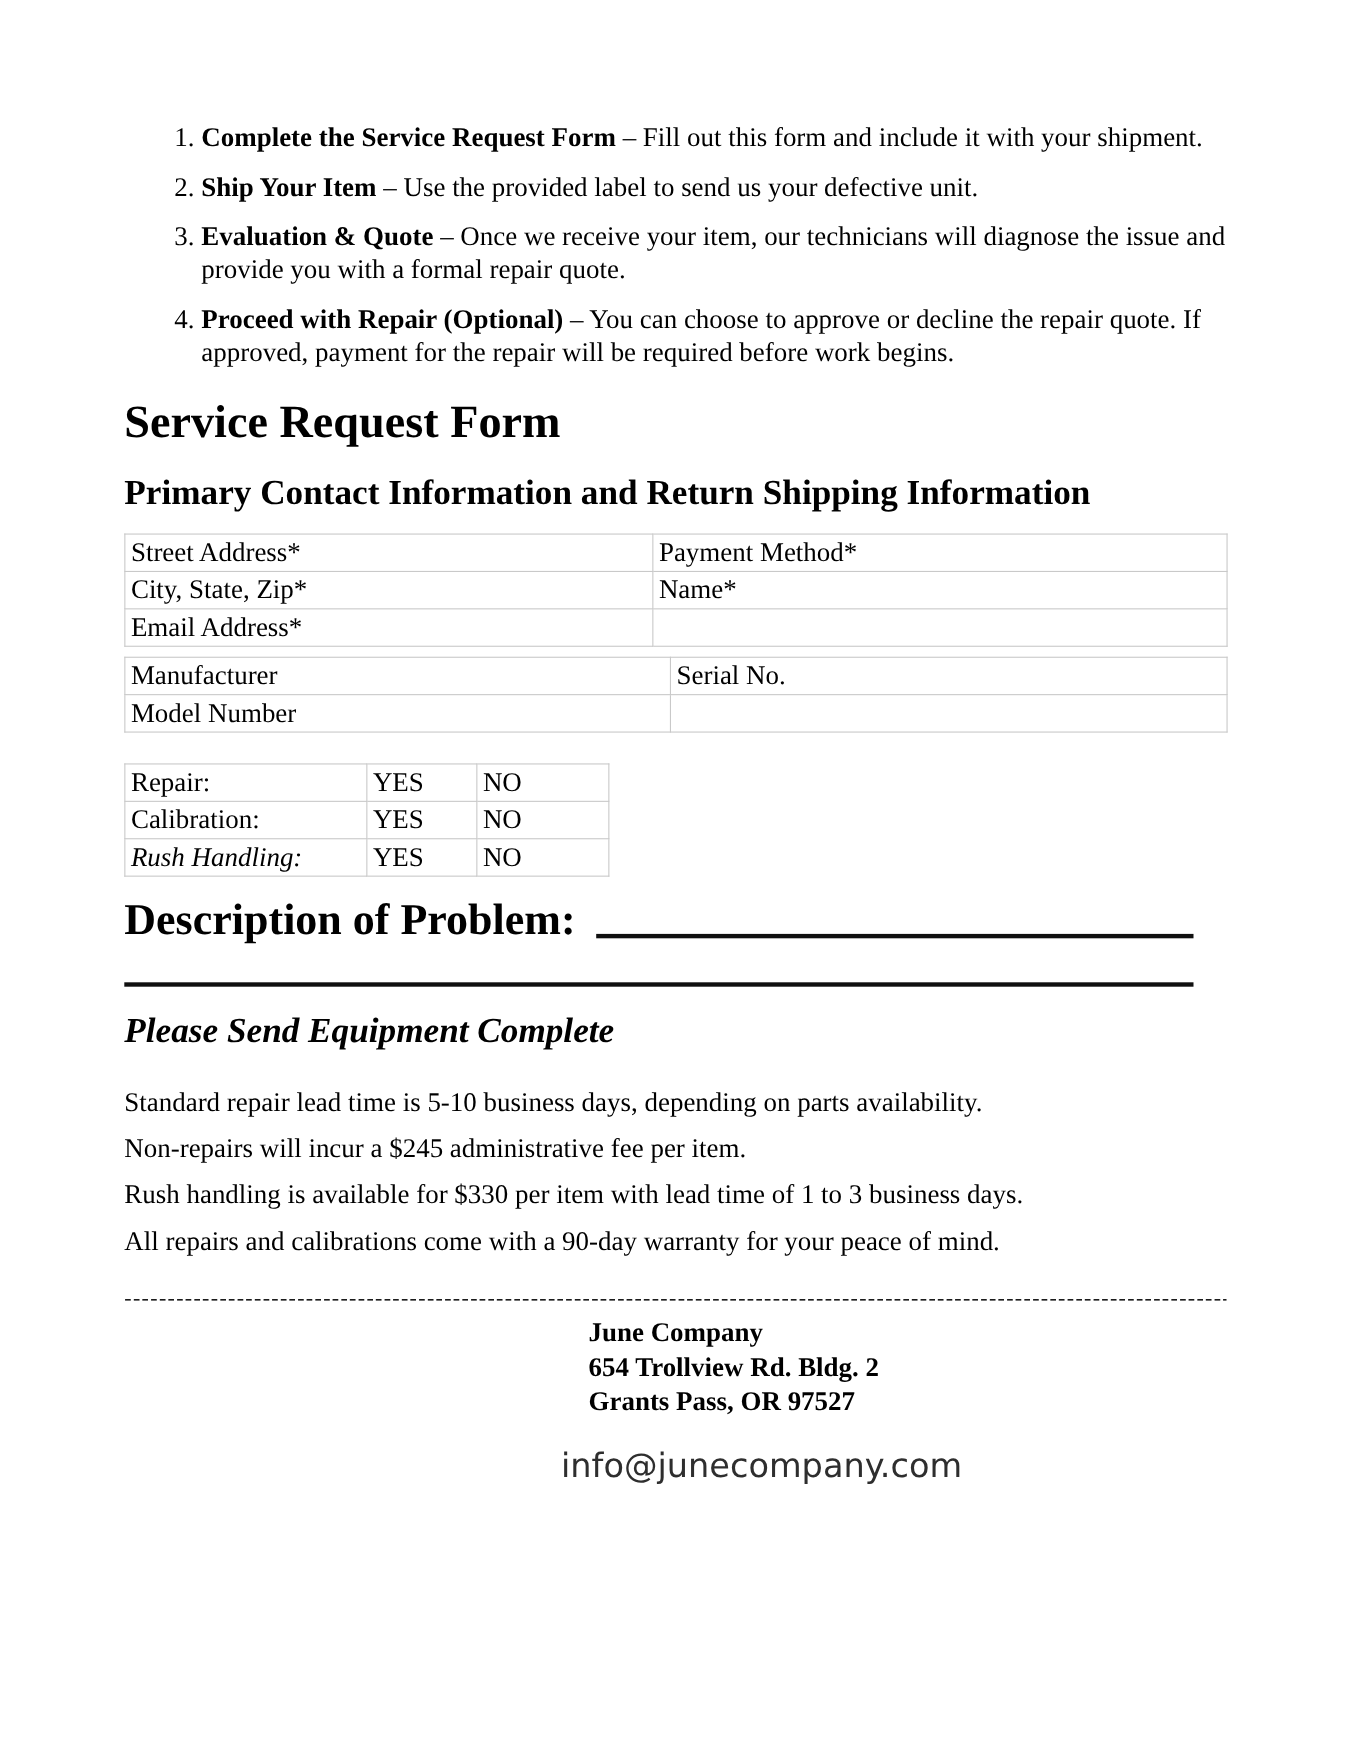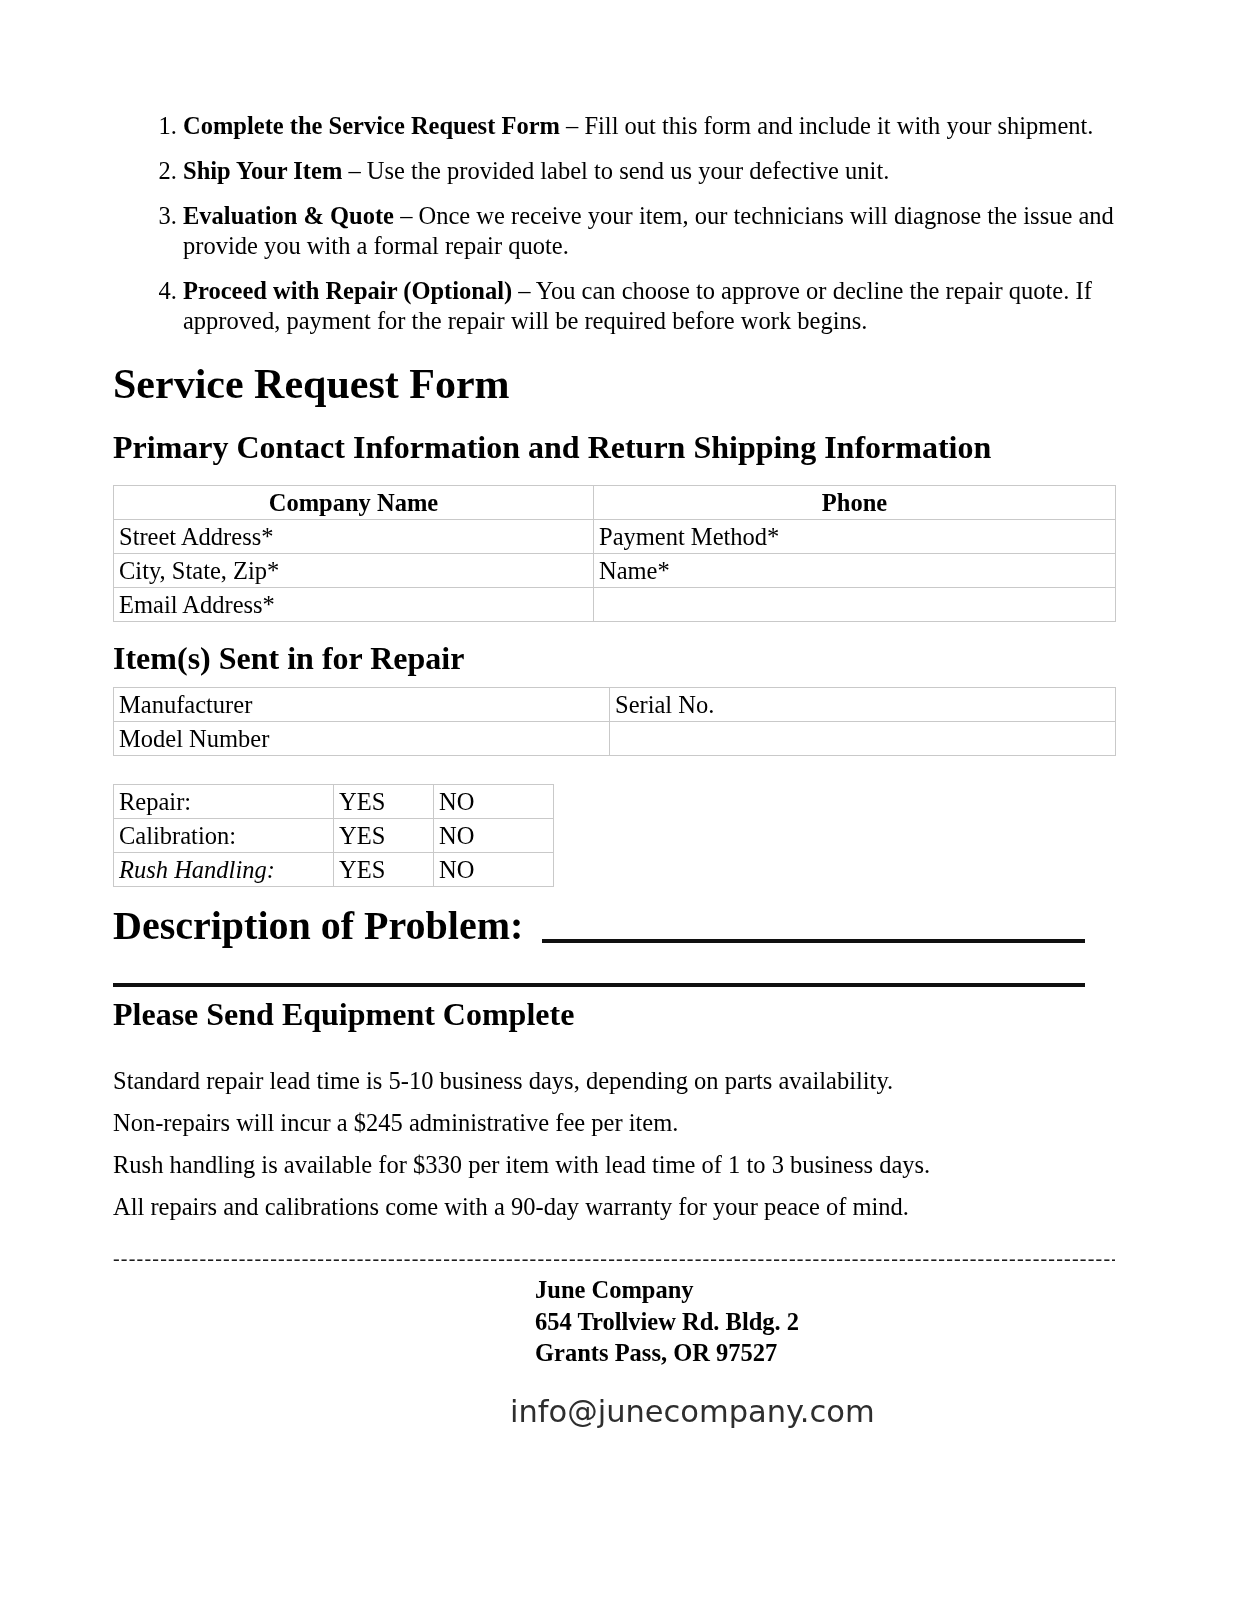--- a/index.html
+++ b/index.html
@@ -12,21 +12,21 @@
 
   ol.instructions { margin:0; padding:0 0 0 70px; font-size:24.5px; line-height:30px; }
   ol.instructions li { margin:0 0 15px 0; }
   ol.instructions b { font-weight:bold; }
 
   h1.title { font-size:42px; line-height:50px; margin:23px 0 0 0; font-weight:bold; }
   h2 { font-size:32px; line-height:40px; font-weight:bold; margin:0; }
   h2.contact-h  { margin-top:18px; }
   h2.items-h    { margin-top:16px; }
   h2.services-h { margin-top:15px; }
-  h2.please-h   { margin-top:7px; }
+  h2.please-h   { margin-top:19px;font-style:italic; }
 
   table { border-collapse:collapse; font-size:24.5px; table-layout:fixed; }
   td, th { border:1px solid #c9c9c9; padding:0 5px; height:34px; vertical-align:middle;
            overflow:hidden; white-space:nowrap; }
   th { font-weight:bold; text-align:center; }
   td { text-align:left; font-weight:normal; }
   table.t1 { width:1002px; margin-top:18px; }
   table.t2 { width:1002px; margin-top:9px;border-radius:27px; }
   table.t3 { width:440px;  margin-top:28px; }
   .italic { font-style:italic; }
@@ -61,40 +61,35 @@
 
     <h1 class="title">Service Request Form</h1>
 
     <h2 class="contact-h">Primary Contact Information and Return Shipping Information</h2>
     <table class="t1">
       <colgroup>
           <col style="width:480px">
           <col style="width:522px">
         </colgroup>
       <tbody>
-          <tr>
-        <th>Company Name</th>
-        <th>Phone</th>
-      </tr>
       <tr>
         <td>Street Address*</td>
         <td>Payment Method*</td>
       </tr>
       <tr>
         <td>City, State, Zip*</td>
         <td>Name*</td>
       </tr>
       <tr>
         <td>Email Address*</td>
         <td></td>
       </tr>
     </tbody>
       </table>
 
-    <h2 class="items-h">Item(s) Sent in for Repair</h2>
     <table class="t2">
       <colgroup>
           <col style="width:496px">
           <col style="width:506px">
         </colgroup>
       <tbody>
           <tr>
         <td>Manufacturer</td>
         <td>Serial No.</td>
       </tr>

